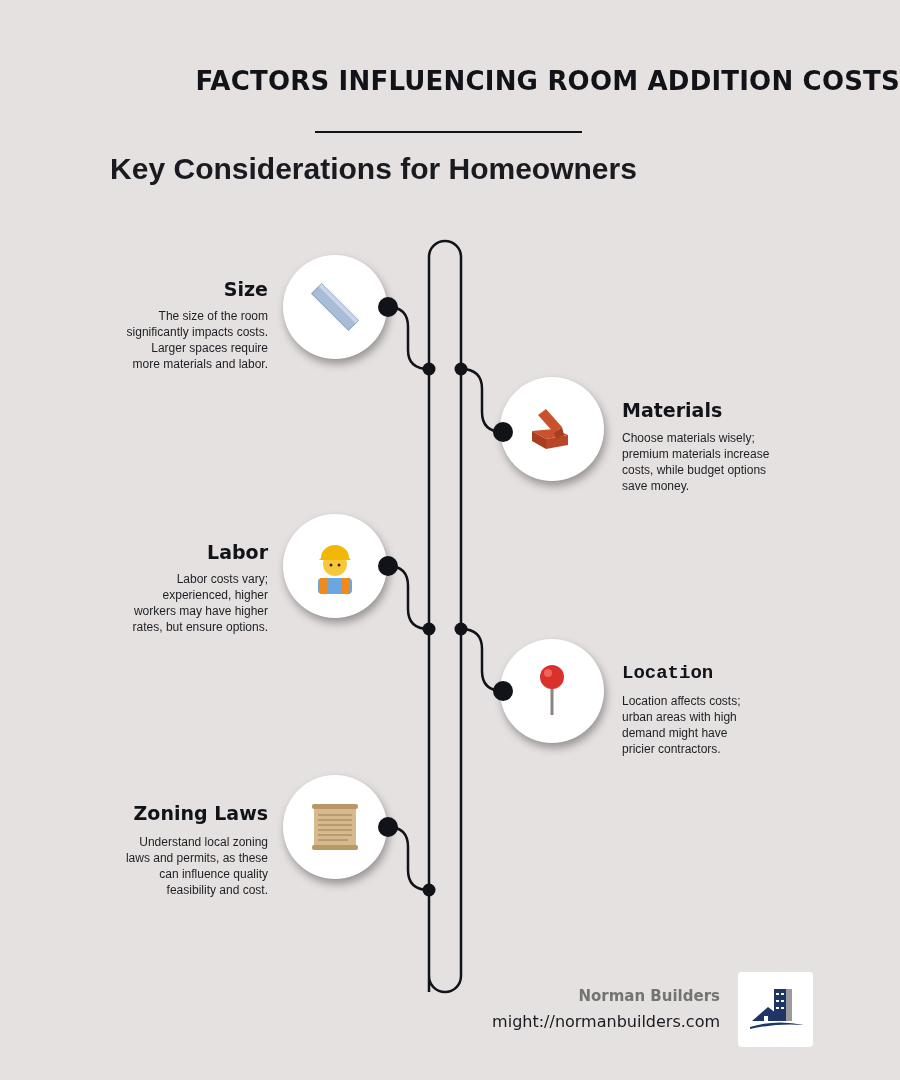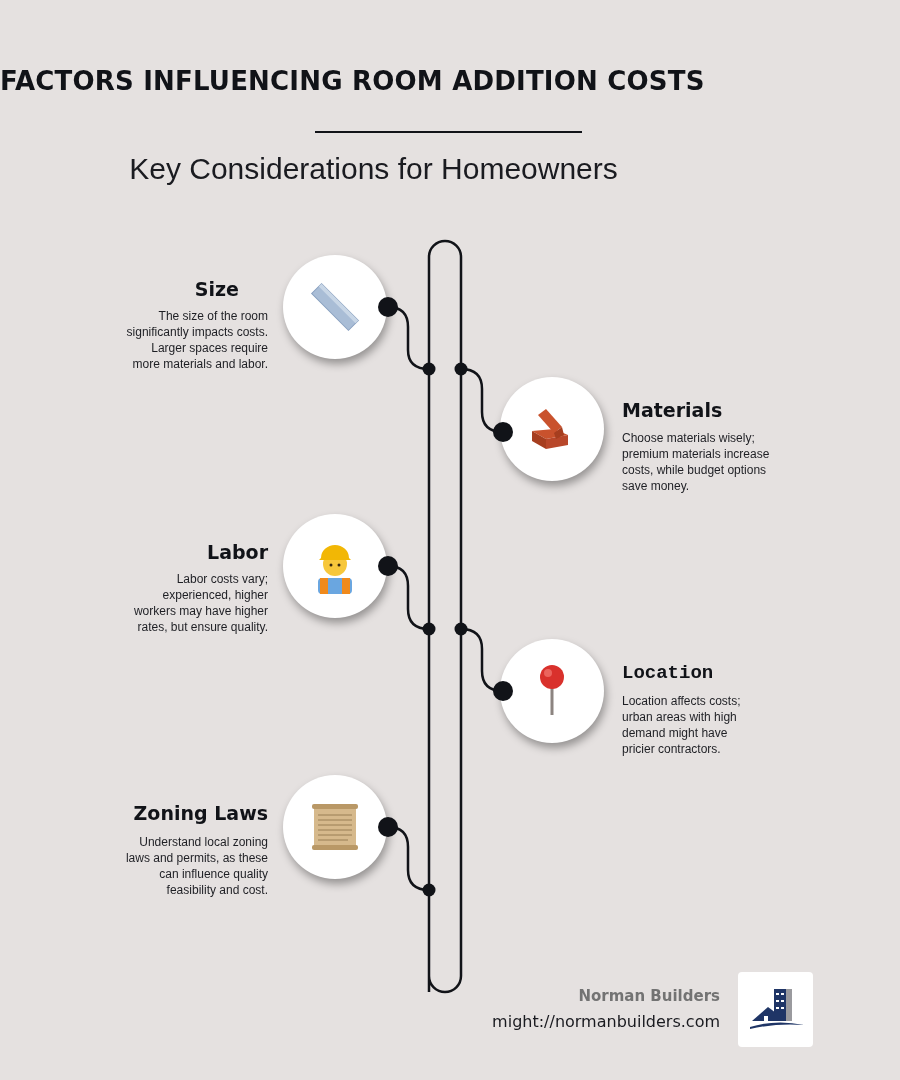--- a/index.html
+++ b/index.html
@@ -1,22 +1,22 @@
 <!DOCTYPE html>
 <html><head>
 <meta charset="utf-8">
 <style>
   html, body { margin:0; padding:0; }
   body { width:900px; height:1080px; background:#e5e1e0; position:relative; overflow:hidden;
          font-family:"DejaVu Sans", sans-serif; color:#111318; }
-  .title { position:absolute; top:66px; left:0; width:900px; text-align:left;
+  .title { position:absolute; top:66px; left:0; width:900px; text-align:right;
            font-weight:bold; font-size:26px; letter-spacing:0.2px; color:#111318; }
   .rule { position:absolute; top:131px; left:315px; width:267px; height:2px; background:#111318; }
   .subtitle { position:absolute; top:152px; left:0; width:747px; text-align:center;
-              font-size:30px; font-weight:normal; color:#1a1b20; font-family:"Liberation Sans", sans-serif; }
+              font-size:30px; font-weight:bold; color:#1a1b20; font-family:"Liberation Sans", sans-serif; }
   svg.track { position:absolute; left:0; top:0; }
   .circle { position:absolute; width:104px; height:104px; border-radius:50%; background:#fff;
             box-shadow: 2px 5px 8px rgba(0,0,0,0.35); display:flex; align-items:center; justify-content:center; }
   .item-title { position:absolute; font-weight:bold; font-size:19px; color:#111318; }
   .item-desc { position:absolute; font-size:12px; line-height:16px; color:#1e1f24; font-family:"Liberation Sans", sans-serif; }
   .left { text-align:right; }
   .right { text-align:left; }
   .footer-name { position:absolute; top:987px; right:180px; font-weight:bold; font-size:15px; color:#737373; }
   .footer-url { position:absolute; top:1012px; right:180px; font-size:16px; color:#1a1b20; }
   .logo { position:absolute; left:738px; top:972px; width:75px; height:75px; background:#fff; border-radius:4px;
@@ -56,21 +56,21 @@
   <svg width="60" height="60" viewBox="0 0 60 60">
     <g transform="rotate(45 30 30)">
       <rect x="4" y="23" width="52" height="14" fill="#a9bdd6" stroke="#8aa1c0" stroke-width="1"></rect>
       <rect x="4" y="23" width="52" height="4" fill="#c8d6e6"></rect>
     </g>
   </svg>
 </div>
 <svg class="track" width="900" height="1080" style="pointer-events:none;">
     <circle cx="388" cy="307" r="10" fill="#111318"></circle>
   </svg>
-<div class="item-title left" style="right:661px;top:278px;margin-left:6px;">Size</div>
+<div class="item-title left" style="right:632px;top:278px;margin-left:6px;">Size</div>
 <div class="item-desc left" style="right:632px;top:308px;">
   <div>The size of the room</div>
     <div>significantly impacts costs.</div>
   <div>Larger spaces require</div>
     <div>more materials and labor.</div>
 </div>
 
 <div class="circle" style="left:500px;top:377px;">
   <svg width="56" height="56" viewBox="0 0 56 56">
     <polygon points="8,30 30,28 44,34 22,38" fill="#c9522d"></polygon>
@@ -103,21 +103,21 @@
   </svg>
 </div>
 <svg class="track" width="900" height="1080" style="pointer-events:none;">
     <circle cx="388" cy="566" r="10" fill="#111318"></circle>
   </svg>
 <div class="item-title left" style="right:632px;top:541px;">Labor</div>
 <div class="item-desc left" style="right:632px;top:571px;">
   <div>Labor costs vary;</div>
     <div>experienced, higher</div>
   <div>workers may have higher</div>
-    <div>rates, but ensure quality.</div>
+    <div>rates, but ensure options.</div>
 </div>
 
 <div class="circle" style="left:500px;top:639px;">
   <svg width="40" height="56" viewBox="0 0 40 56">
     <rect x="18.5" y="20" width="3" height="32" fill="#8c8480"></rect>
     <circle cx="20" cy="14" r="12" fill="#d9312c"></circle>
     <circle cx="16" cy="10" r="4" fill="#f27a72" opacity="0.7"></circle>
   </svg>
 </div>
 <svg class="track" width="900" height="1080" style="pointer-events:none;">

